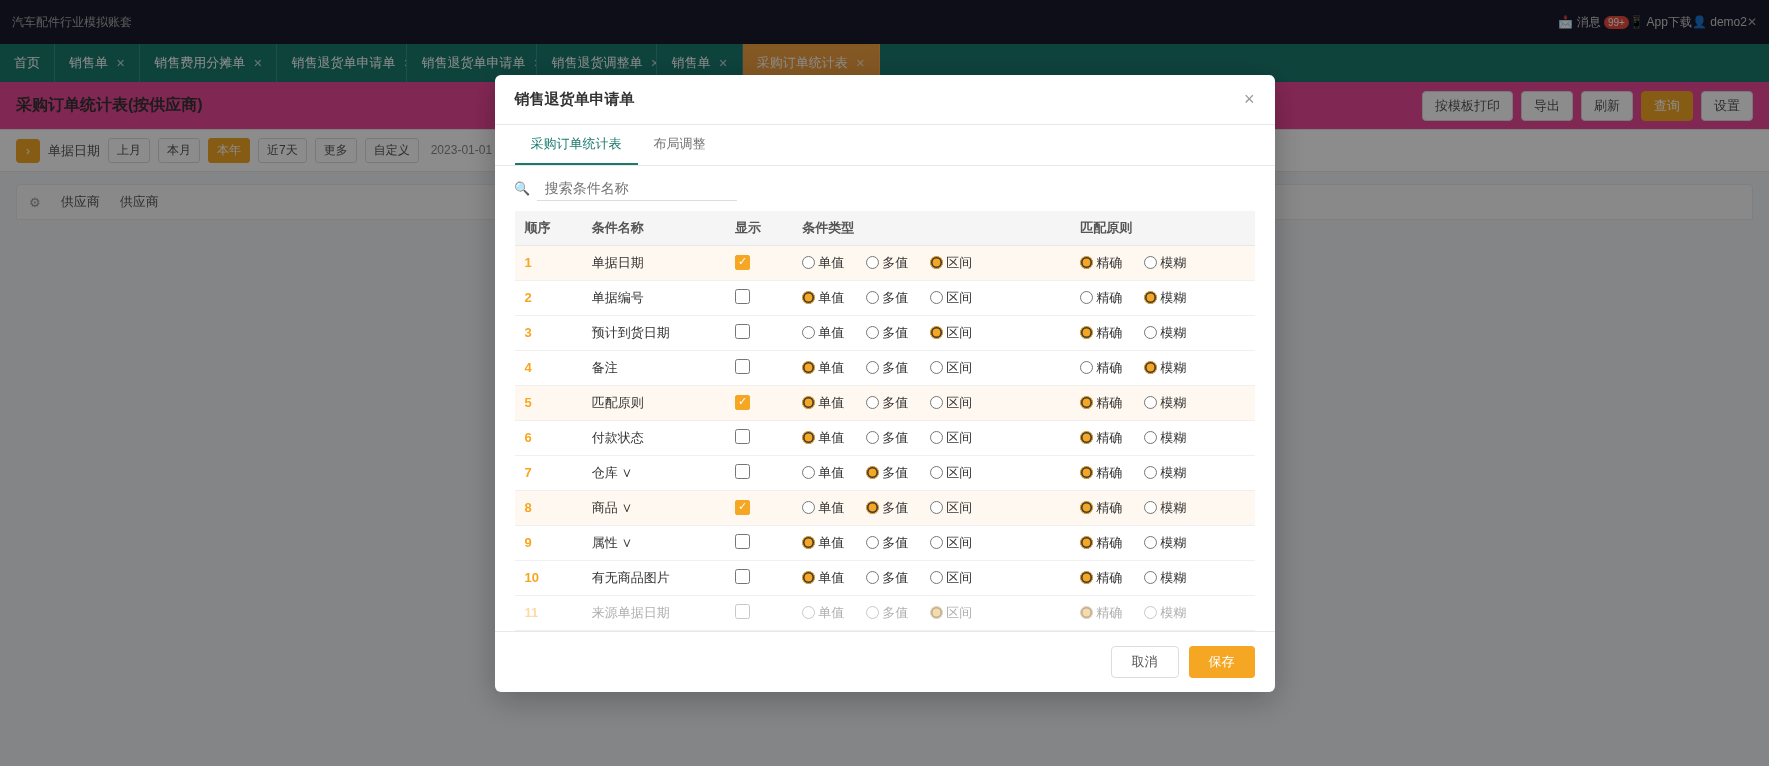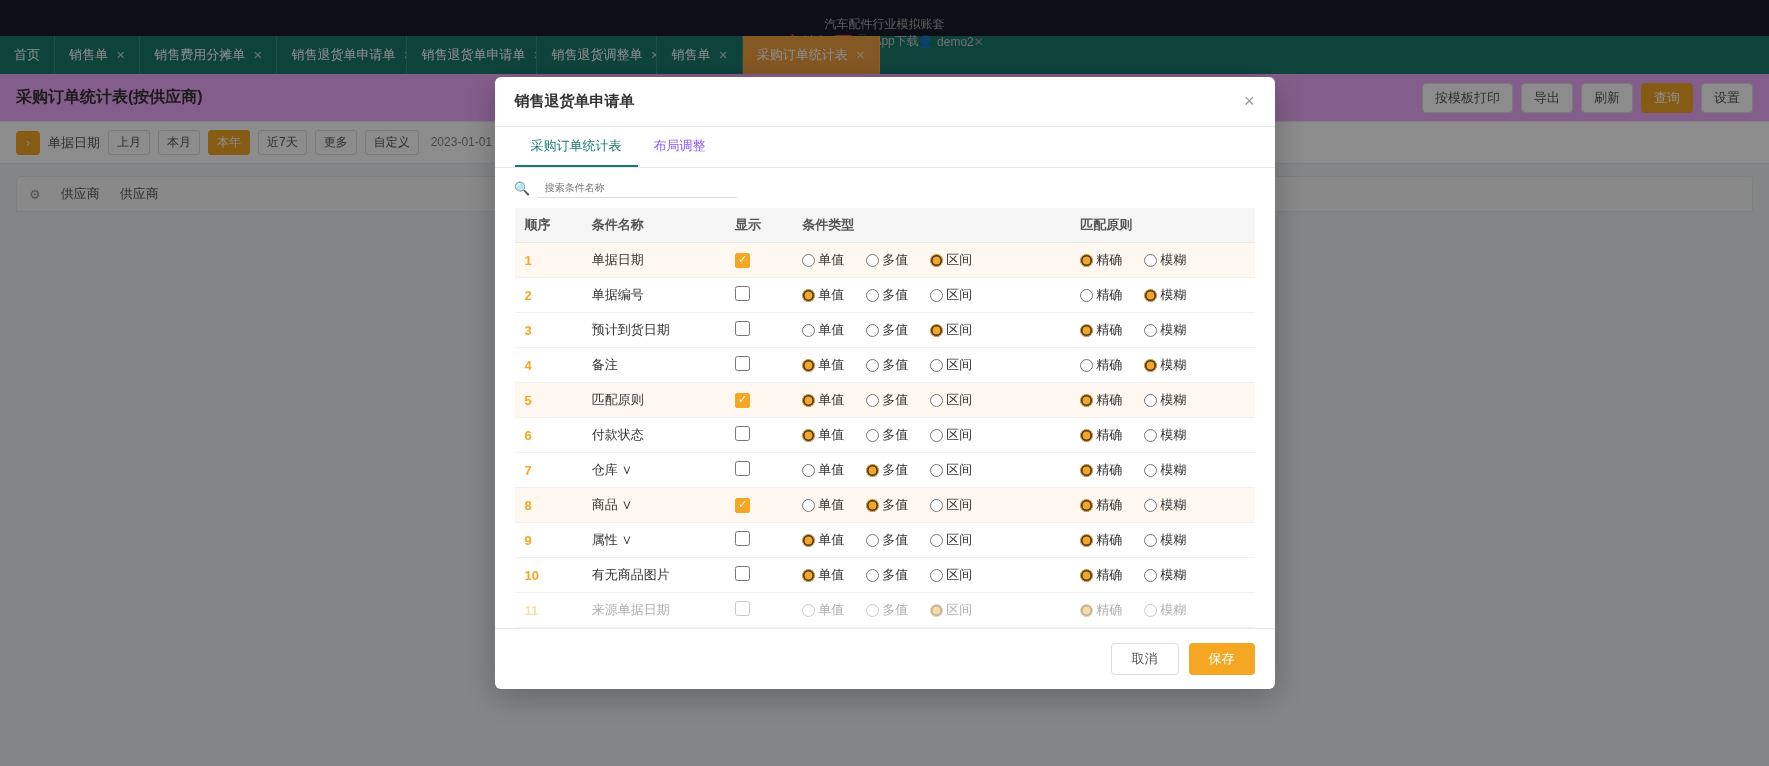--- a/index.html
+++ b/index.html
@@ -1,27 +1,26 @@
 <!DOCTYPE html>
 <html><head>
   <meta charset="utf-8">
   <style>
     * { box-sizing: border-box; margin: 0; padding: 0; }
     body { font-family: 'Microsoft YaHei', Arial, sans-serif; font-size: 13px; background: #f0f2f5; }
 
     
     .top-bar {
-      height: 36px;
+      height: 44px;
       background: #1a1a2e;
       display: flex;
       align-items: center;
       justify-content: space-between;
-      padding: 16px 12px;
+      padding: 0 12px;
       color: #ccc;
-      flex-direction: column;
     }
     .top-bar-left { font-size: 12px; color: #aaa; }
     .top-bar-right { display: flex; align-items: center; font-size: 12px; color: #ccc; }
     .top-bar-right .badge { background: #e74c3c; color: #fff; border-radius: 10px; padding: 1px 4px; font-size: 10px; }
 
     
     .tab-bar {
       height: 38px;
       background: #1a7a6e;
       display: flex;
@@ -39,21 +38,21 @@
       cursor: pointer;
       gap: 4px;
       border-right: 1px solid rgba(255,255,255,0.15);
     }
     .tab-item.highlight { background: #f0a040; color: #fff; }
     .tab-close { font-size: 11px; opacity: 0.7; margin-left: 4px; }
 
     
     .page-header {
       height: 48px;
-      background: #f0abfc;
+      background: #ec4899;
       display: flex;
       align-items: center;
       justify-content: space-between;
       padding: 11px 16px;
       border-bottom: 1px solid #e8e8e8;
     }
     .page-title { font-size: 16px; font-weight: bold; color: #333; }
     .page-actions { display: flex; align-items: center; gap: 8px; }
     .btn { padding: 5px 12px; border-radius: 4px; border: 1px solid #ddd; background: #fff; cursor: pointer; font-size: 13px; color: #555; }
     .btn-orange { background: #f5a623; color: #fff; border-color: #f5a623; }
@@ -120,37 +119,37 @@
     }
     .modal-title { font-size: 15px; font-weight: bold; color: #333; }
     .modal-close { cursor: pointer; font-size: 18px; color: #999; background: none; border: none; }
 
     
     .modal-tabs { display: flex; padding: 0 20px; border-bottom: 1px solid #e8e8e8; gap: 0; }
     .modal-tab {
       padding: 10px 16px;
       cursor: pointer;
       font-size: 13px;
-      color: #8b5cf6;
+      color: #737373;
       border-bottom: 2px solid transparent;
     }
     .modal-tab.active { color: #1a7a6e; border-bottom: 2px solid #1a7a6e; }
 
     
     .modal-search-bar {
       padding: 10px 20px;
       display: flex;
       align-items: center;
       gap: 6px;
     }
     .modal-search-input {
       border: none;
       border-bottom: 1px solid #ddd;
       outline: none;
-      font-size: 10px;
+      font-size: 14px;
       padding: 4px 8px;
       width: 200px;
       color: #6d28d9;
     }
     .search-icon { color: #999; }
 
     
     .modal-table { flex: 1; overflow-y: auto; padding: 0 20px; }
     .modal-table table { width: 100%; border-collapse: collapse; }
     .modal-table th {

